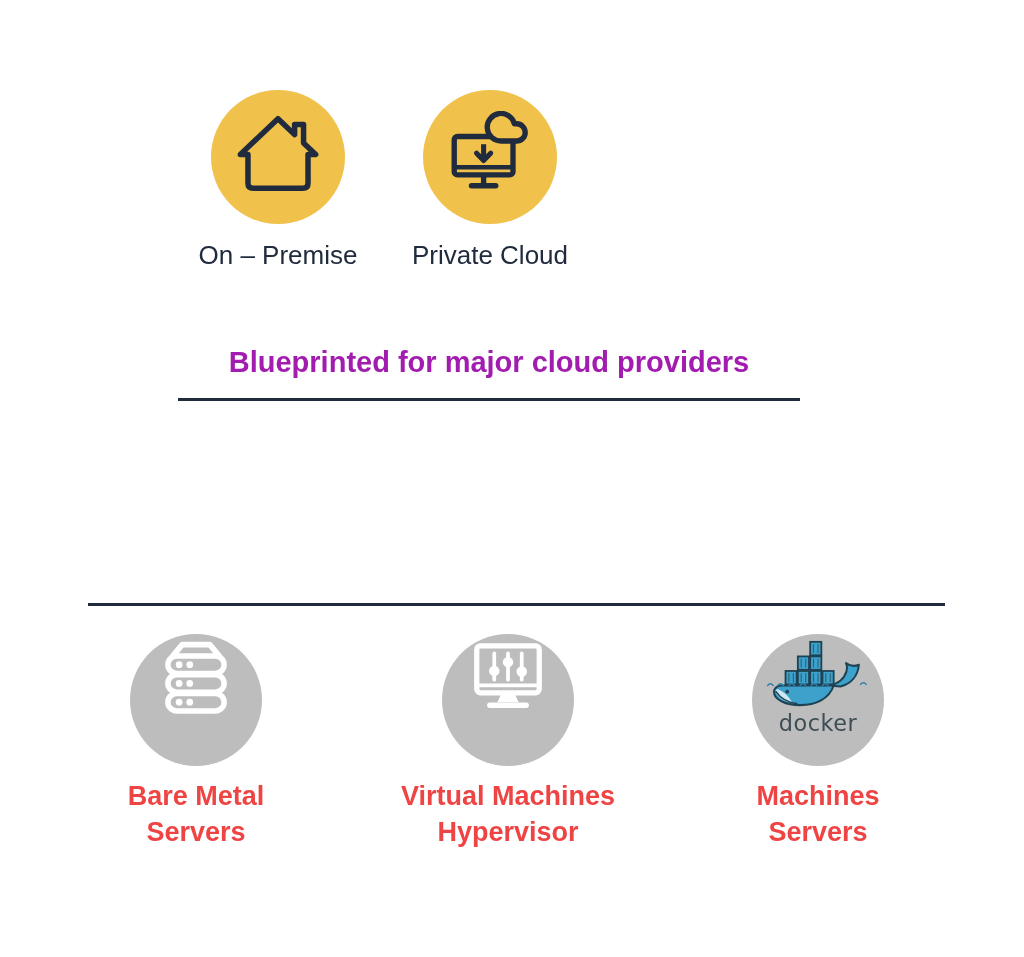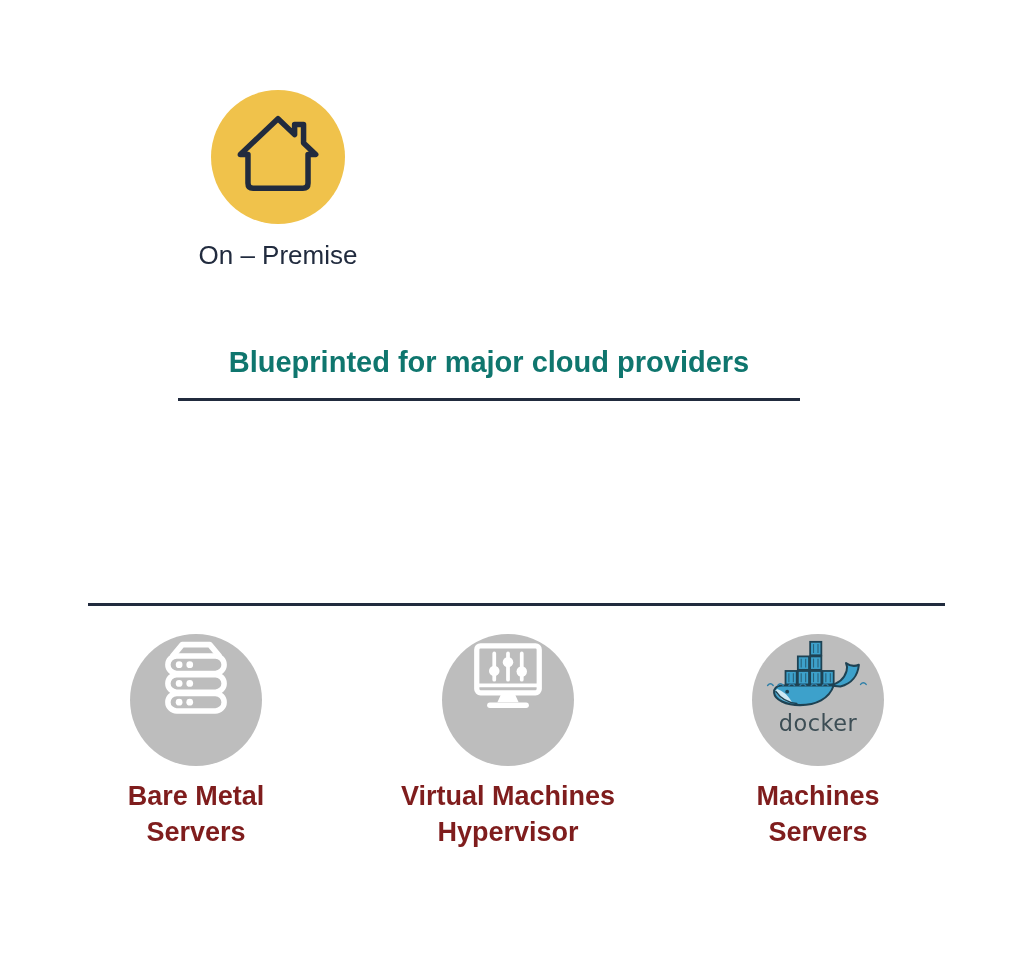--- a/index.html
+++ b/index.html
@@ -22,37 +22,37 @@
     margin-top:16px;font-size:26px;font-weight:400;
     color:#212B3E;white-space:nowrap;
   }
   #cloud-item-0{left:168px;}
   #cloud-item-1{left:380px;}
   #cloud-item-2{left:593px;}
 
   
   .heading{
     position:absolute;text-align:center;
-    font-size:29px;font-weight:600;color:#0f766e;white-space:nowrap;
+    font-size:29px;font-weight:600;color:#a21caf;white-space:nowrap;
   }
   #heading-cloud{left:178px;top:346px;width:622px;}
   #rule-cloud{position:absolute;left:178px;top:398px;width:622px;height:3px;background:#212B3E;}
   #heading-infra{left:88px;top:560px;width:857px;}
   #rule-infra{position:absolute;left:88px;top:603px;width:857px;height:3px;background:#212B3E;}
 
   
   .infra-item{position:absolute;top:634px;width:280px;text-align:center;}
   .infra-item .disc{
     width:132px;height:132px;border-radius:50%;
     background:#BDBDBD;margin:0 auto;
     display:flex;justify-content:center;
   }
   .infra-item .lbl{
     margin-top:12px;font-size:27px;font-weight:600;
-    line-height:36px;color:#7f1d1d;white-space:nowrap;
+    line-height:36px;color:#ef4444;white-space:nowrap;
   }
   #infra-item-0{left:56px;}
   #infra-item-1{left:368px;}
   #infra-item-2{left:678px;}
 
   svg{display:block;}
 </style>
 </head>
 <body>
 
@@ -62,20 +62,38 @@
     <div class="disc">
       <span>
         <svg width="92" height="92" viewBox="0 0 72 72" fill="none">
           <path d="M12.5 34 L6.5 34 L36 6 L49 18.5 L49 10.5 L56 10.5 L56 25 L65.5 34 L59.5 34 L59.5 56.5 Q59.5 60.5 55.5 60.5 L16.5 60.5 Q12.5 60.5 12.5 56.5 Z" stroke="#212B3E" stroke-width="4.3" stroke-linejoin="round" stroke-linecap="round"></path>
         </svg>
       </span>
     </div>
     <div class="lbl">On – Premise</div>
   </div>
 
+  <div class="cloud-item" id="cloud-item-1">
+    <div class="disc">
+      <span>
+        <svg width="92" height="92" viewBox="0 0 72 72" fill="none">
+          <rect x="8" y="20" width="46" height="30" rx="2.5" stroke="#212B3E" stroke-width="4.2"></rect>
+          <line x1="8.5" y1="44" x2="53.5" y2="44" stroke="#212B3E" stroke-width="3.4"></line>
+          <line x1="31" y1="50" x2="31" y2="58.5" stroke="#212B3E" stroke-width="4.2"></line>
+          <line x1="21.5" y1="58.5" x2="40.5" y2="58.5" stroke="#212B3E" stroke-width="4.2" stroke-linecap="round"></line>
+          <line x1="31" y1="26" x2="31" y2="38" stroke="#212B3E" stroke-width="4"></line>
+          <path d="M25.5 33 L31 38.7 L36.5 33" stroke="#212B3E" stroke-width="4" stroke-linejoin="round" stroke-linecap="round"></path>
+          <g transform="translate(32.5,-3.5) scale(1.35)">
+            <path d="M18 10h-1.26A8 8 0 1 0 9 20h9a5 5 0 0 0 0-10z" fill="#F0C24B" stroke="#212B3E" stroke-width="3.1" stroke-linejoin="round"></path>
+          </g>
+        </svg>
+      </span>
+    </div>
+    <div class="lbl">Private Cloud</div>
+  </div>
 
 
   <div class="heading" id="heading-cloud">Blueprinted for major cloud providers</div>
   <div id="rule-cloud"></div>
 
   <div id="rule-infra"></div>
 
   <div class="infra-item" id="infra-item-0">
     <div class="disc">
       <span>

